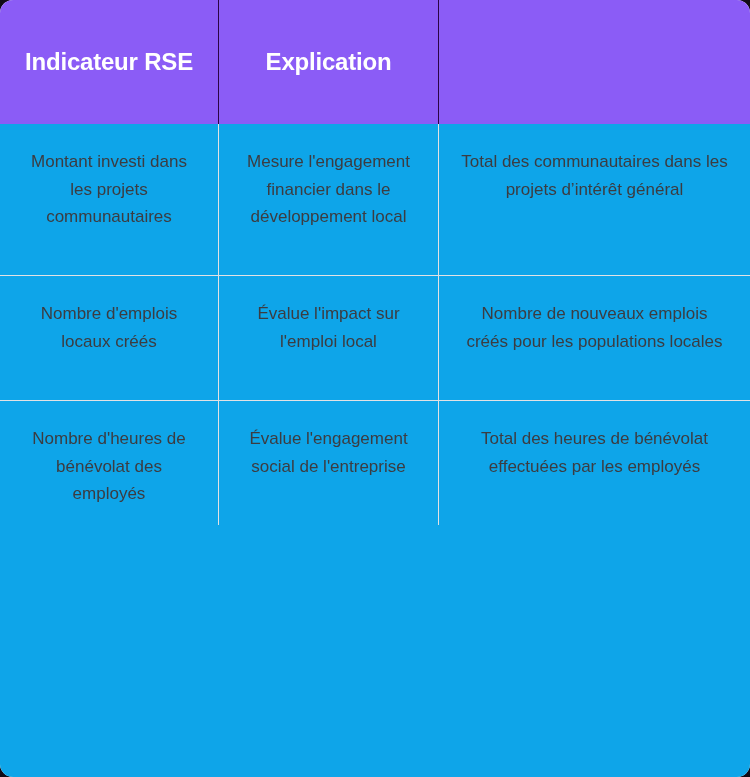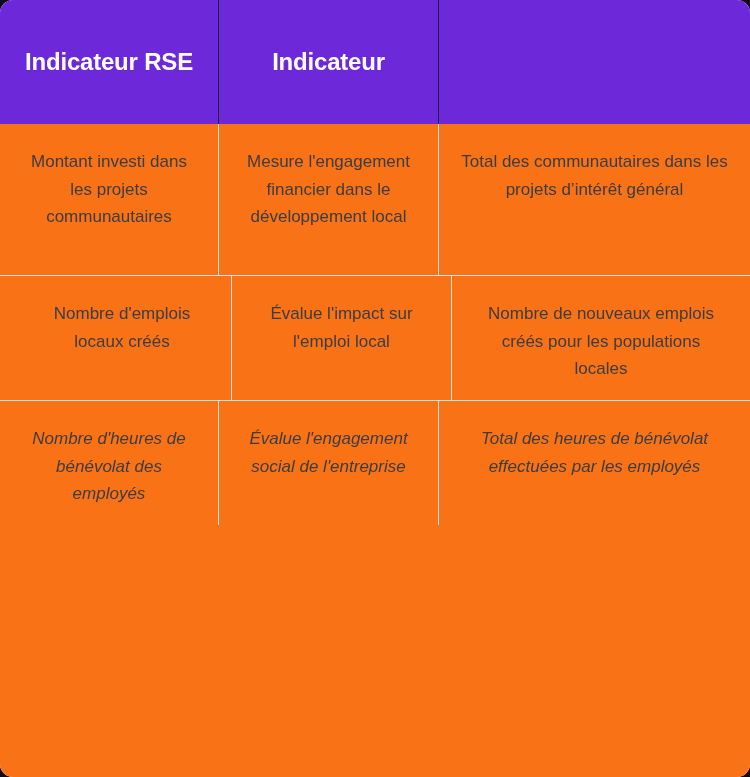--- a/index.html
+++ b/index.html
@@ -19,21 +19,21 @@
     overflow: hidden;
     background: #ffffff;
     display: flex;
     flex-direction: column;
   }
 
   
   .table-header {
     display: flex;
     flex: 0 0 124px;
-    background: #6d28d9;
+    background: #8b5cf6;
   }
 
   .th {
     display: flex;
     align-items: center;
     justify-content: center;
     text-align: center;
     color: #ffffff;
     font-size: 24px;
     font-weight: bold;
@@ -45,33 +45,33 @@
   .th-divider {
     flex: 0 0 1px;
     background: #2b0444;
   }
 
   
   .table-body {
     flex: 1 1 auto;
     display: flex;
     flex-direction: column;
-    background: #f97316;
+    background: #0ea5e9;
   }
 
   .tr {
     display: flex;
     border-top: 1px solid #e2e2e4;
   }
   .tr:first-child { border-top: none; }
 
   .tr.r1 { flex: 0 0 151px; }
-  .tr.r2 { flex: 0 0 125px; padding-left: 13px; }
+  .tr.r2 { flex: 0 0 125px; }
   .tr.r3 { flex: 0 0 125px; }
-  .tr.r4 { flex: 0 0 125px; font-style: italic; }
+  .tr.r4 { flex: 0 0 125px; }
   .tr.r5 { flex: 0 0 127px; }
 
   .td {
     display: flex;
     align-items: flex-start;
     justify-content: center;
     text-align: center;
     color: #3c3c41;
     font-size: 17px;
     line-height: 1.62;
@@ -94,21 +94,21 @@
   .col3.td { padding-left: 22px; padding-right: 22px; }
 </style>
 </head>
 <body>
 
 <div class="table-card">
 
   <div class="table-header">
     <div class="th col1">Indicateur RSE</div>
     <div class="th-divider"></div>
-    <div class="th col2">Indicateur</div>
+    <div class="th col2">Explication</div>
     <div class="th-divider"></div>
   </div>
 
   <div class="table-body">
 
     <div class="tr r1">
       <div class="td col1">
           <span>Montant investi dans les projets communautaires</span>
         </div>
       <div class="v-divider"></div>

